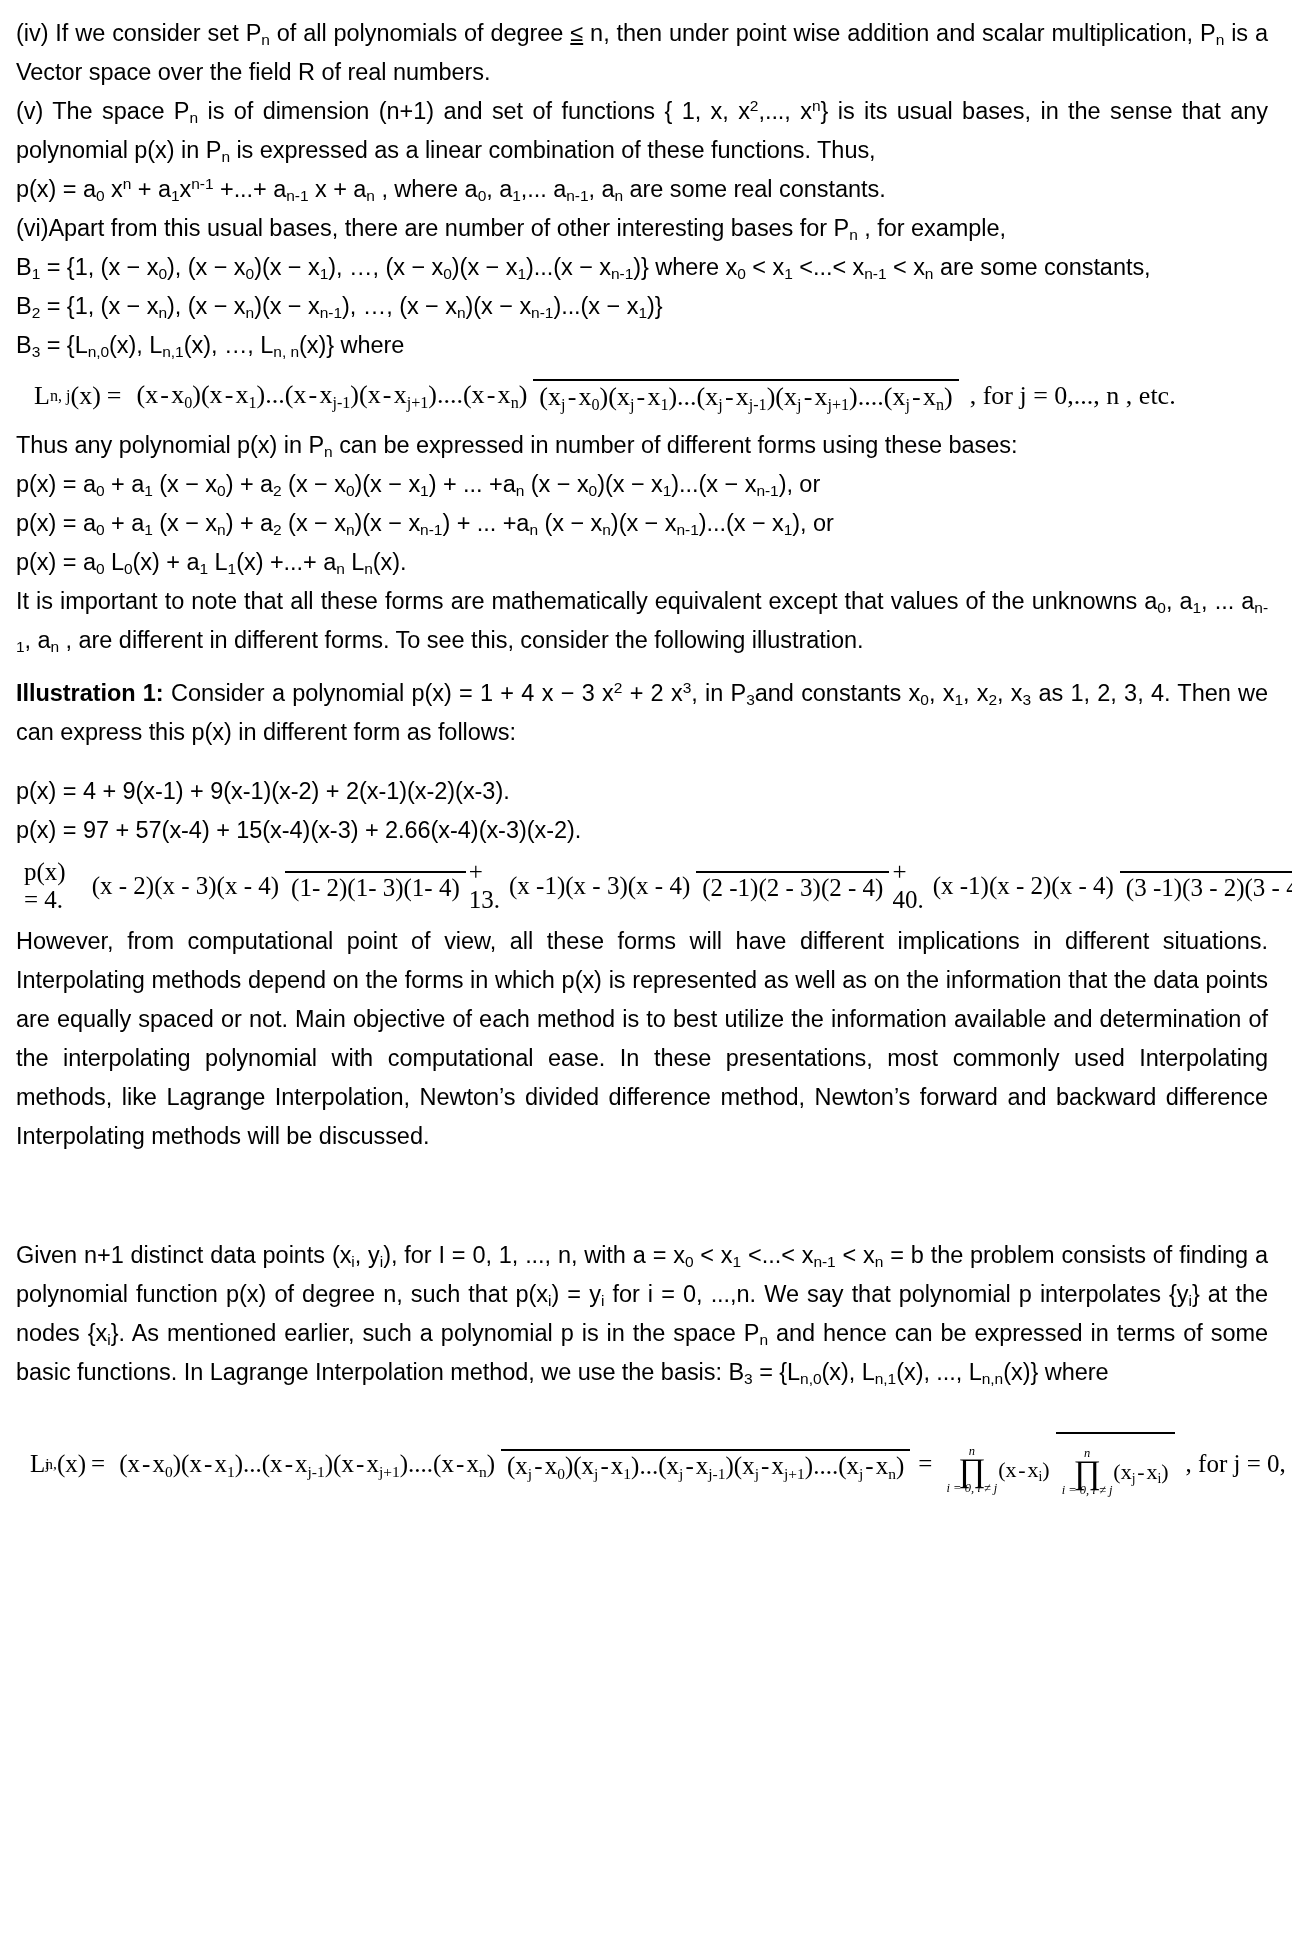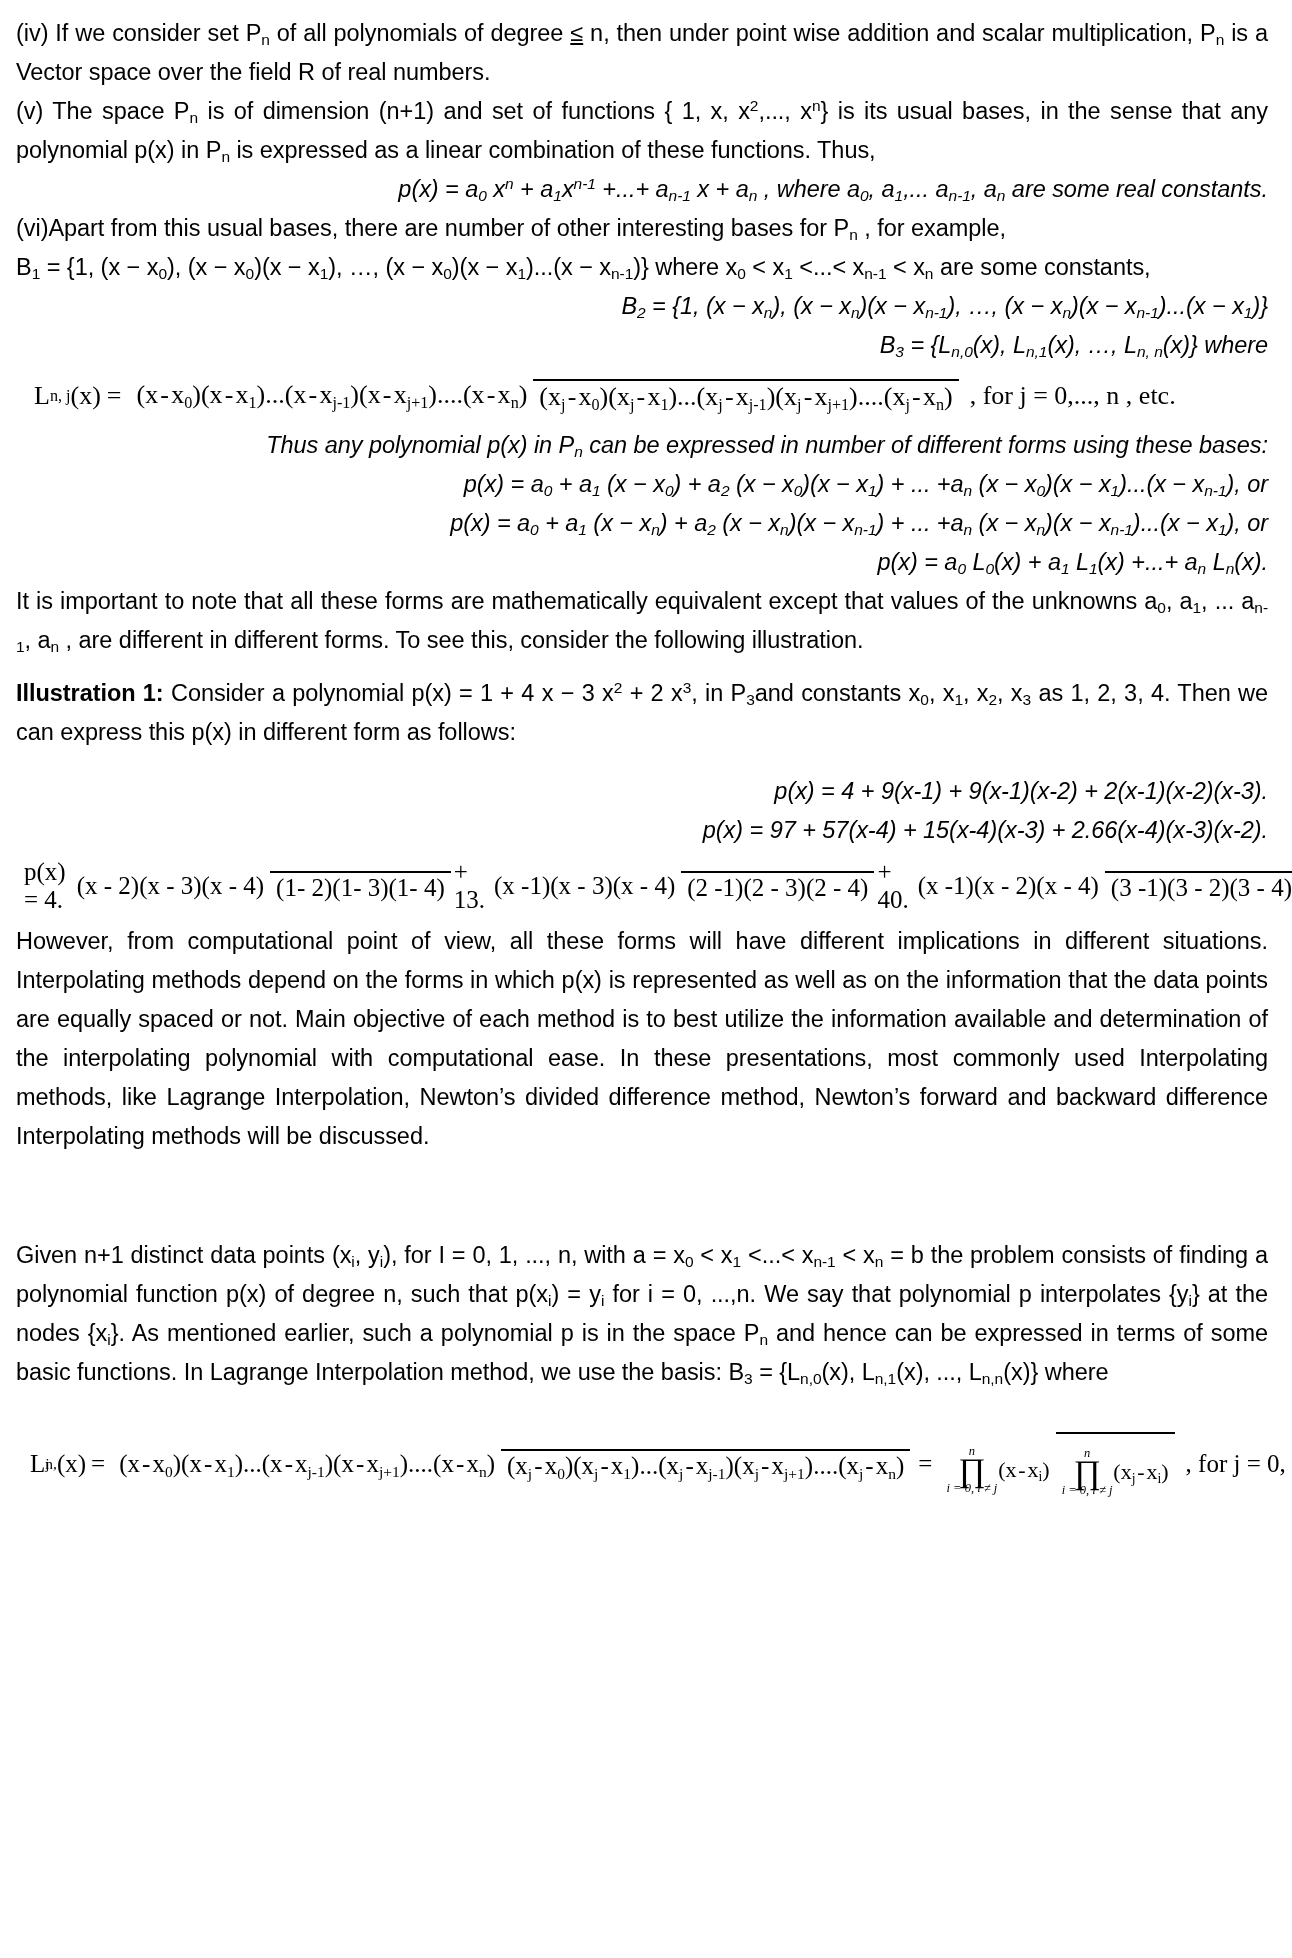--- a/index.html
+++ b/index.html
@@ -23,21 +23,21 @@
   }
   
   .p {
     font-size: 23.5px;
     line-height: 39px;
     text-align: justify;
     text-justify: inter-word;
     margin: 0 0 0 0;
     letter-spacing: -0.05px;
   }
-  .p.left { text-align: right; font-style: italic; }
+  .p.left { text-align: left; }
   .spacer-8  { height: 8px; }
   .spacer-14 { height: 14px; }
   .spacer-20 { height: 20px; }
   .spacer-28 { height: 28px; }
   .spacer-40 { height: 40px; }
   .spacer-52 { height: 52px; }
   .bold { font-weight: bold; }
   sub { font-size: 0.66em; line-height: 0; vertical-align: -0.28em; }
   sup { font-size: 0.66em; line-height: 0; vertical-align: 0.52em; }
 
@@ -145,21 +145,21 @@
   <p class="p"><span class="bold">Illustration 1:</span><span>  Consider a polynomial p(x) = 1 + 4 x − 3 x</span><sup>2</sup><span> + 2 x</span><sup>3</sup><span>, in P</span><sub>3</sub><span>and constants x</span><sub>0</sub><span>, x</span><sub>1</sub><span>, x</span><sub>2</sub><span>, x</span><sub>3</sub><span> as 1, 2, 3, 4. Then we can express this p(x) in different form as follows:</span></p>
 
   <div class="spacer-20"></div>
 
   <p class="p left">p(x) = 4 + 9(x-1) + 9(x-1)(x-2) + 2(x-1)(x-2)(x-3).</p>
   <p class="p left">p(x) = 97 + 57(x-4) + 15(x-4)(x-3) + 2.66(x-4)(x-3)(x-2).</p>
 
   <div class="spacer-8"></div>
 
   <div class="math eq-indent-2" style="font-size:25px">
-    <span style="margin-right:2px">p(x) = 4.</span>
+    <span style="margin-right:17px">p(x) = 4.</span>
     <span class="frac">
       <span class="num">(x - 2)(x - 3)(x - 4)</span>
       <span class="den">(1- 2)(1- 3)(1- 4)</span>
     </span>
     <span>+ 13.</span>
     <span class="frac">
       <span class="num">(x -1)(x - 3)(x - 4)</span>
       <span class="den">(2 -1)(2 - 3)(2 - 4)</span>
     </span>
     <span>+ 40.</span>

